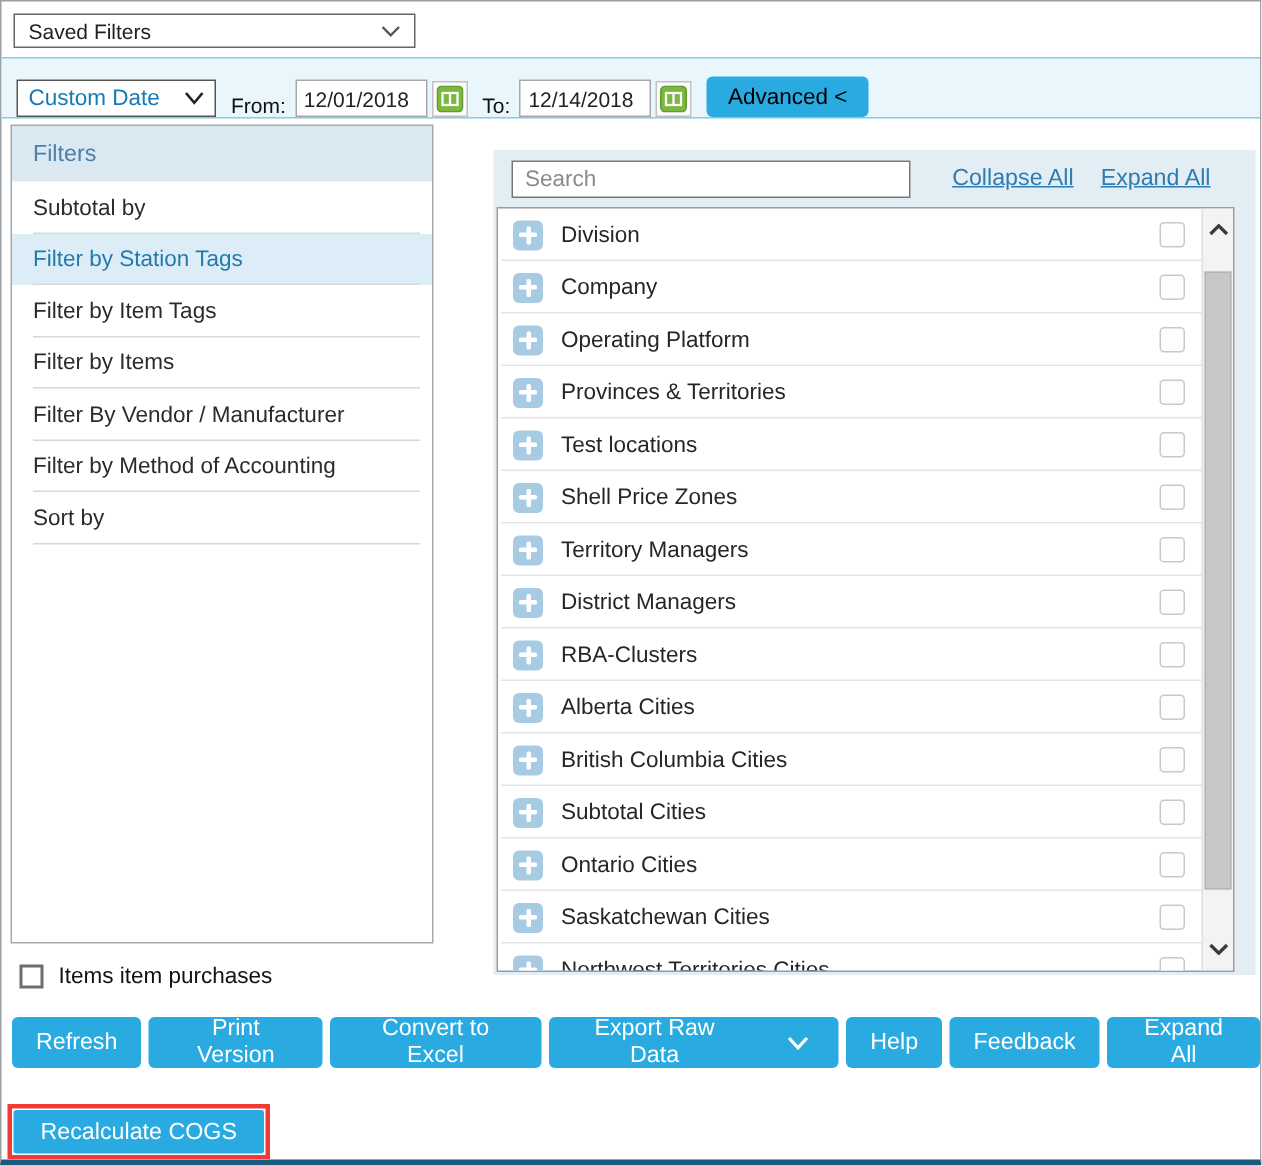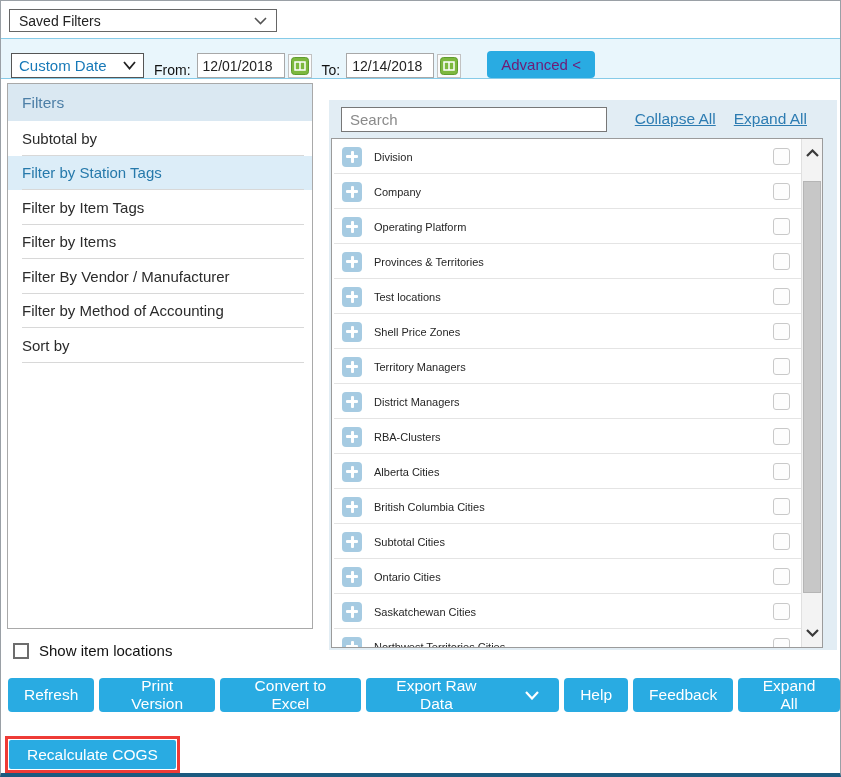--- a/index.html
+++ b/index.html
@@ -33,27 +33,27 @@
   .tb-label { font-size:14px; color:#111; margin:0 6px 0 10px; }
   .date-input {
     width:88px; height:25px; border:1px solid #a8a8a8; background:#fff;
     font-size:14px; color:#222; display:flex; align-items:center; padding:0 5px;
   }
   .cal-btn {
     width:24px; height:24px; margin-left:3px; border:1px solid #c2c2c2; background:#fbfbfb;
     display:flex; align-items:center; justify-content:center; cursor:pointer;
   }
   .advanced-btn {
-    margin-left:26px; height:27px; padding:0 14px; background:#29abe2; border:none;
-    border-radius:4px; color:#701a75; font-size:15px; font-family:inherit; cursor:pointer;
+    margin-left:10px; height:27px; padding:0 14px; background:#29abe2; border:none;
+    border-radius:4px; color:#000000; font-size:15px; font-family:inherit; cursor:pointer;
   }
 
   
   .filters-panel {
-    position:absolute; left:6px; top:82px; width:306px; height:546px;
+    position:absolute; left:6px; top:82px; width:282px; height:546px;
     border:1px solid #a9a9a9; background:#fff;
   }
   .filters-header {
     height:37px; background:#dae8f2; color:#4d7fa7; font-size:15.5px;
     display:flex; align-items:center; padding-left:14px;
   }
   .filter-item {
     position:relative; height:34.5px; display:flex; align-items:center;
     padding-left:14px; font-size:15px; color:#2b2b2b; cursor:pointer;
   }
@@ -82,21 +82,21 @@
   .tag-row {
     position:relative; height:35px; display:flex; align-items:center;
     padding:0 32px 0 10px;
   }
   .tag-row::after {
     content:""; position:absolute; left:2px; right:2px; bottom:0; height:1px; background:#e4e4e4;
   }
   .plus-icon { width:20px; height:20px; background:#a6cbe2; border-radius:4px; position:relative; flex:none; cursor:pointer; }
   .plus-icon::before { content:""; position:absolute; left:4px; right:4px; top:50%; margin-top:-1.5px; height:3px; background:#fff; border-radius:1px; }
   .plus-icon::after { content:""; position:absolute; top:4px; bottom:4px; left:50%; margin-left:-1.5px; width:3px; background:#fff; border-radius:1px; }
-  .tag-label { margin-left:12px; font-size:11px; color:#262626; }
+  .tag-label { margin-left:12px; font-size:15px; color:#262626; }
   .tag-checkbox {
     margin-left:auto; width:17px; height:17px; border:1px solid #c9c9c9; border-radius:3px;
     background:#fdfdfd; cursor:pointer; flex:none;
   }
 
   .scrollbar {
     position:absolute; right:0; top:0; bottom:0; width:21px;
     background:#f3f3f3; border-left:1px solid #e0e0e0;
   }
   .sb-arrow { position:absolute; left:0; width:100%; height:24px; display:flex; align-items:center; justify-content:center; cursor:pointer; }
@@ -282,21 +282,21 @@
           <svg width="13" height="8" viewBox="0 0 13 8">
               <path d="M1 1l5.5 5.5L12 1" fill="none" stroke="#3a3a3a" stroke-width="2.2"></path>
             </svg>
         </span>
       </div>
     </div>
   </div>
 
   <div class="show-purchases">
     <span class="sp-checkbox"></span>
-    <span class="sp-label">Show item locations</span>
+    <span class="sp-label">Items item purchases</span>
   </div>
 
   <div class="btn-row">
     <button class="blue-btn">Refresh</button>
     <button class="blue-btn">Print Version</button>
     <button class="blue-btn">Convert to Excel</button>
     <button class="blue-btn export-btn">
       <span>Export Raw Data</span>
       <span class="caret">
         <svg width="14" height="9" viewBox="0 0 14 9">

